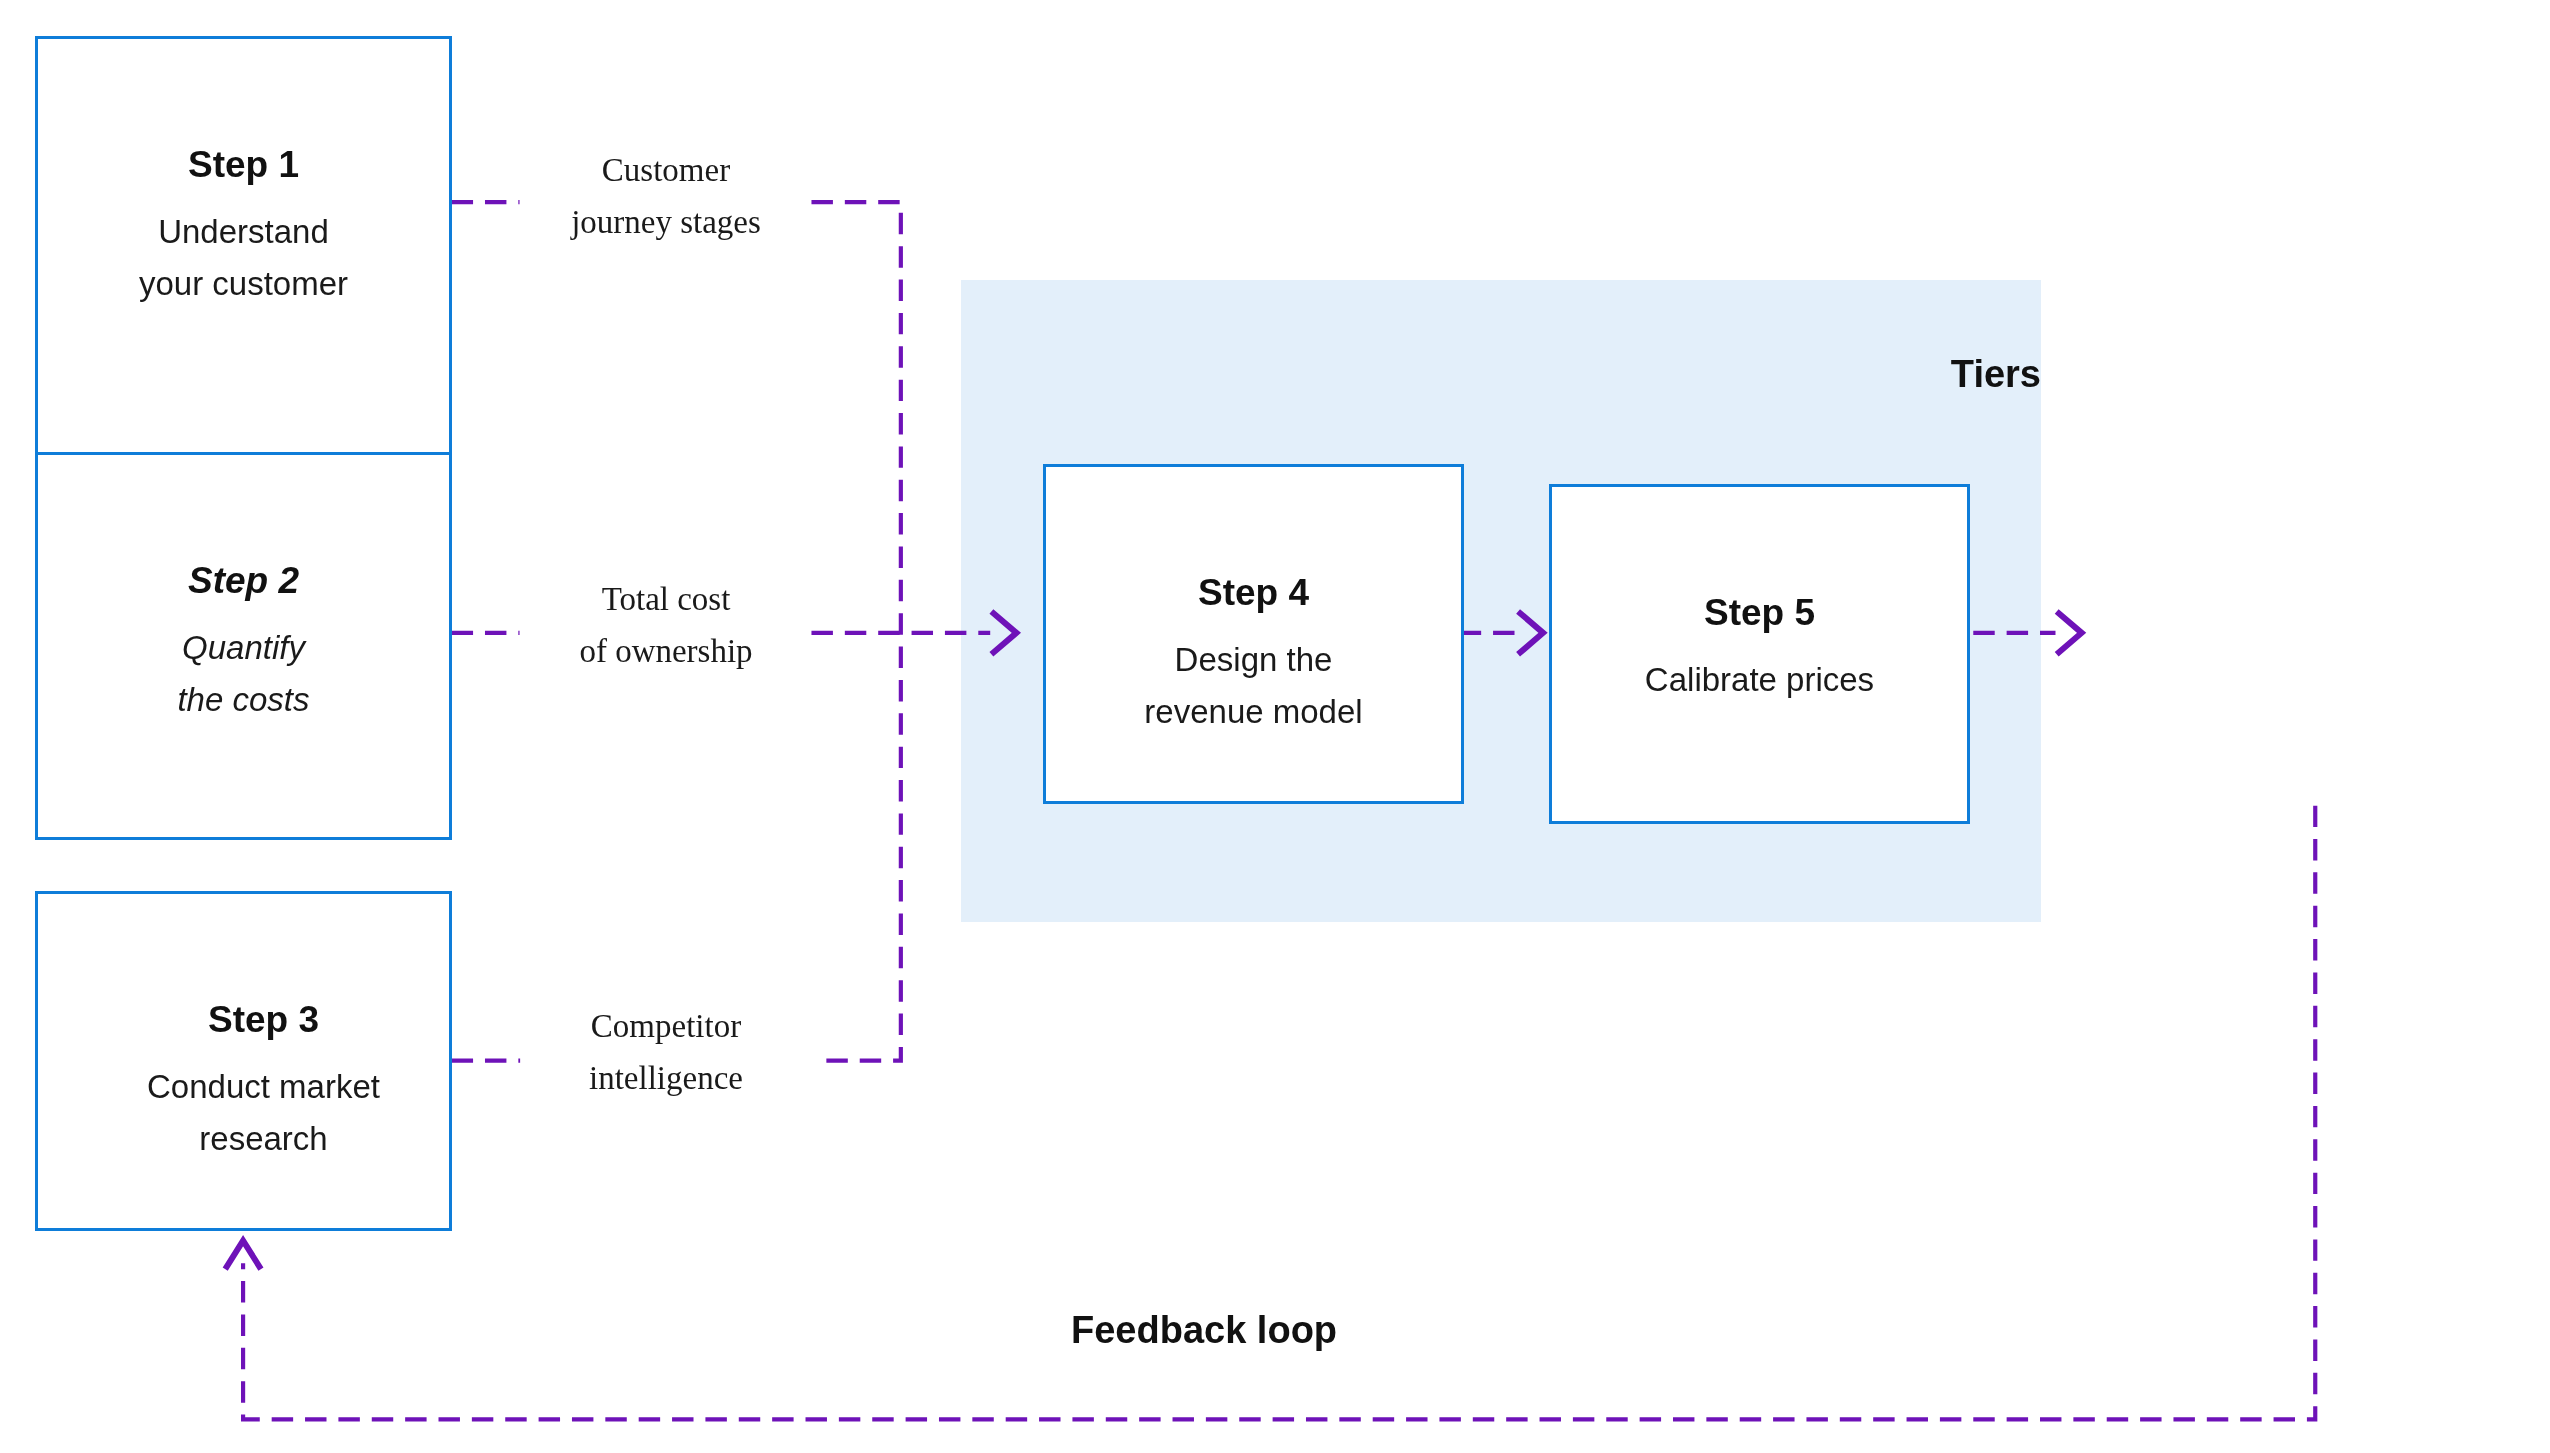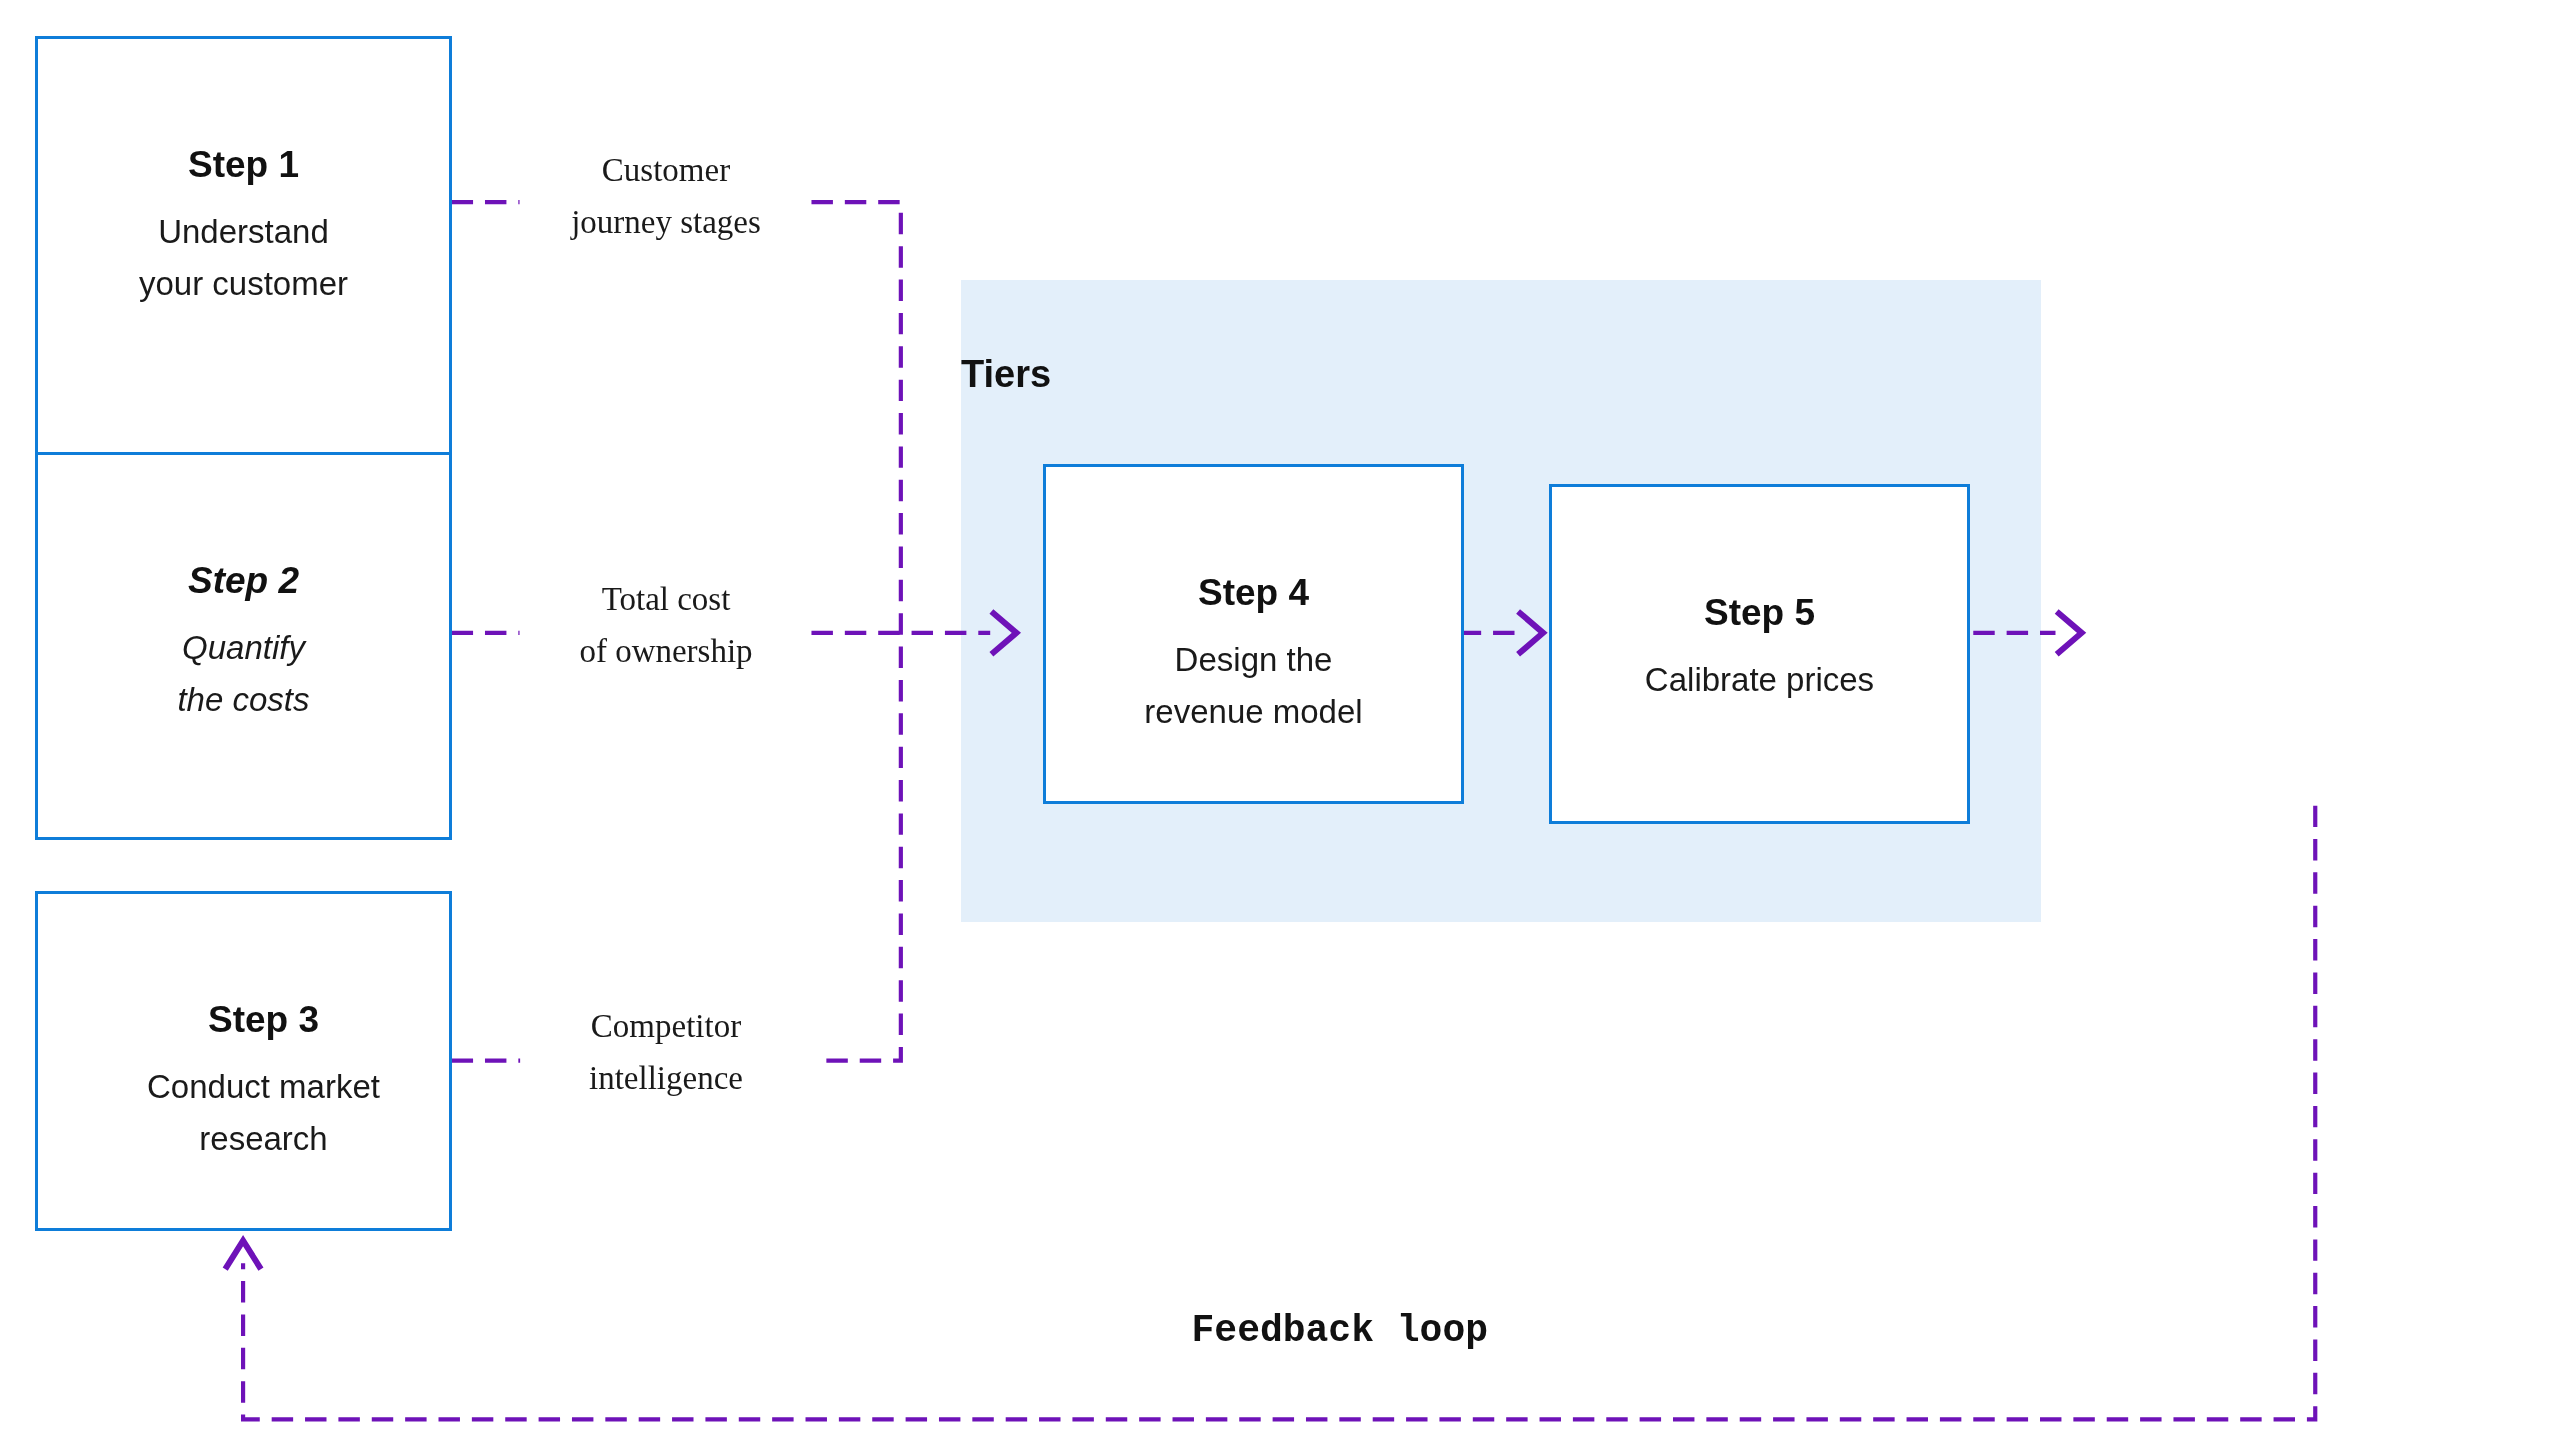--- a/index.html
+++ b/index.html
@@ -32,21 +32,21 @@
     stroke-linecap: butt;
   }
   .tiers-group {
     position: absolute;
     left: 961px; top: 280px;
     width: 1080px; height: 642px;
     background: #e3effa;
   }
   .tiers-title {
     padding-top: 73px;
-    text-align: left;
+    text-align: right;
     font-size: 38px;
     font-weight: 700;
     color: #111111;
   }
   .step-box {
     position: absolute;
     box-sizing: border-box;
     background: #ffffff;
     border: 3.6px solid #0e7dd9;
     text-align: center;
@@ -79,25 +79,24 @@
     color: #1a1a1a;
   }
   .conn-label .line { display: block; line-height: 52px; font-family: Liberation Serif, serif; }
   .lbl-1 { top: 144px; }
   .lbl-2 { top: 573px; }
   .lbl-3 { top: 1000px; }
   .feedback-label {
     position: absolute;
     left: 1071px; top: 1309px;
     width: 417px;
-    text-align: right;
+    text-align: left;
     font-size: 38px;
     font-weight: 700;
     color: #111111;
-    font-family: Liberation Mono, monospace;
   }
 </style>
 </head>
 <body>
 
 <div class="canvas">
 
   <div class="tiers-group">
     <div class="tiers-title">Tiers</div>
   </div>

